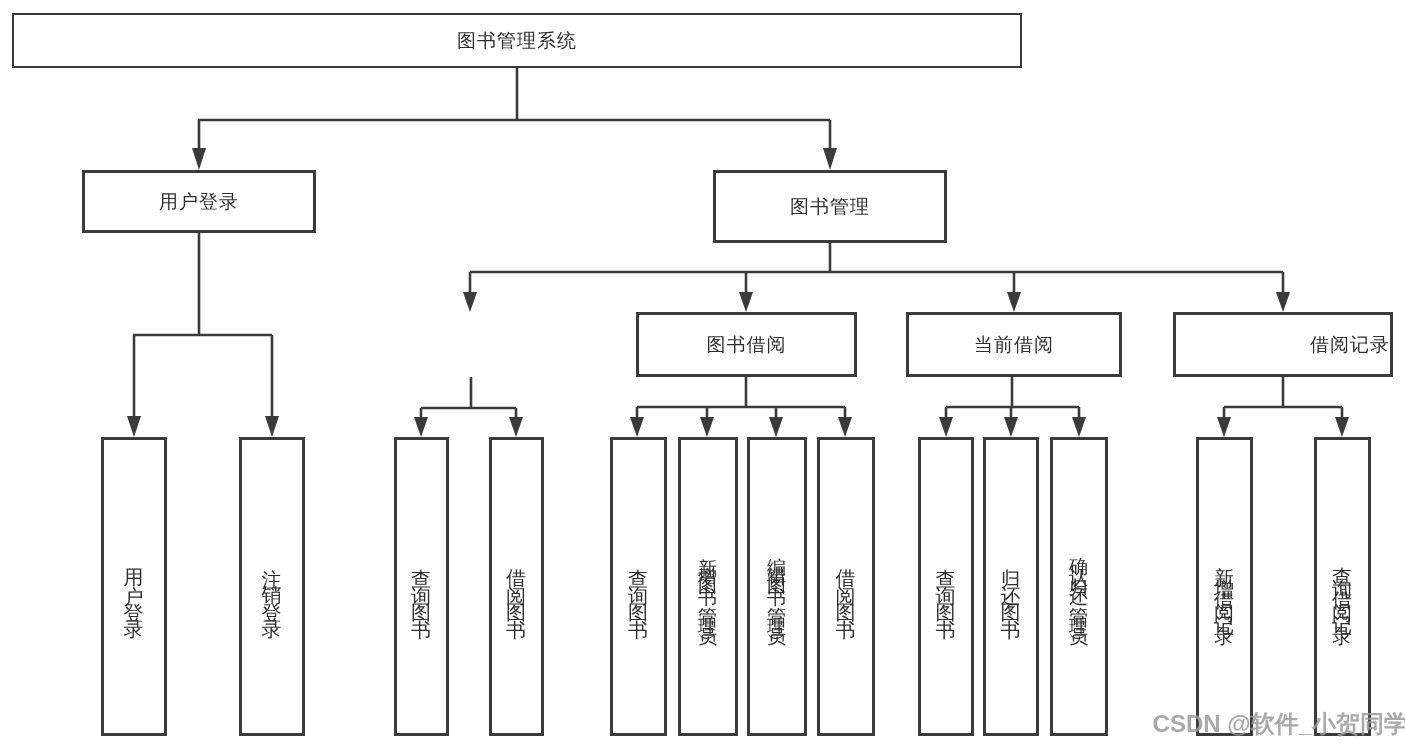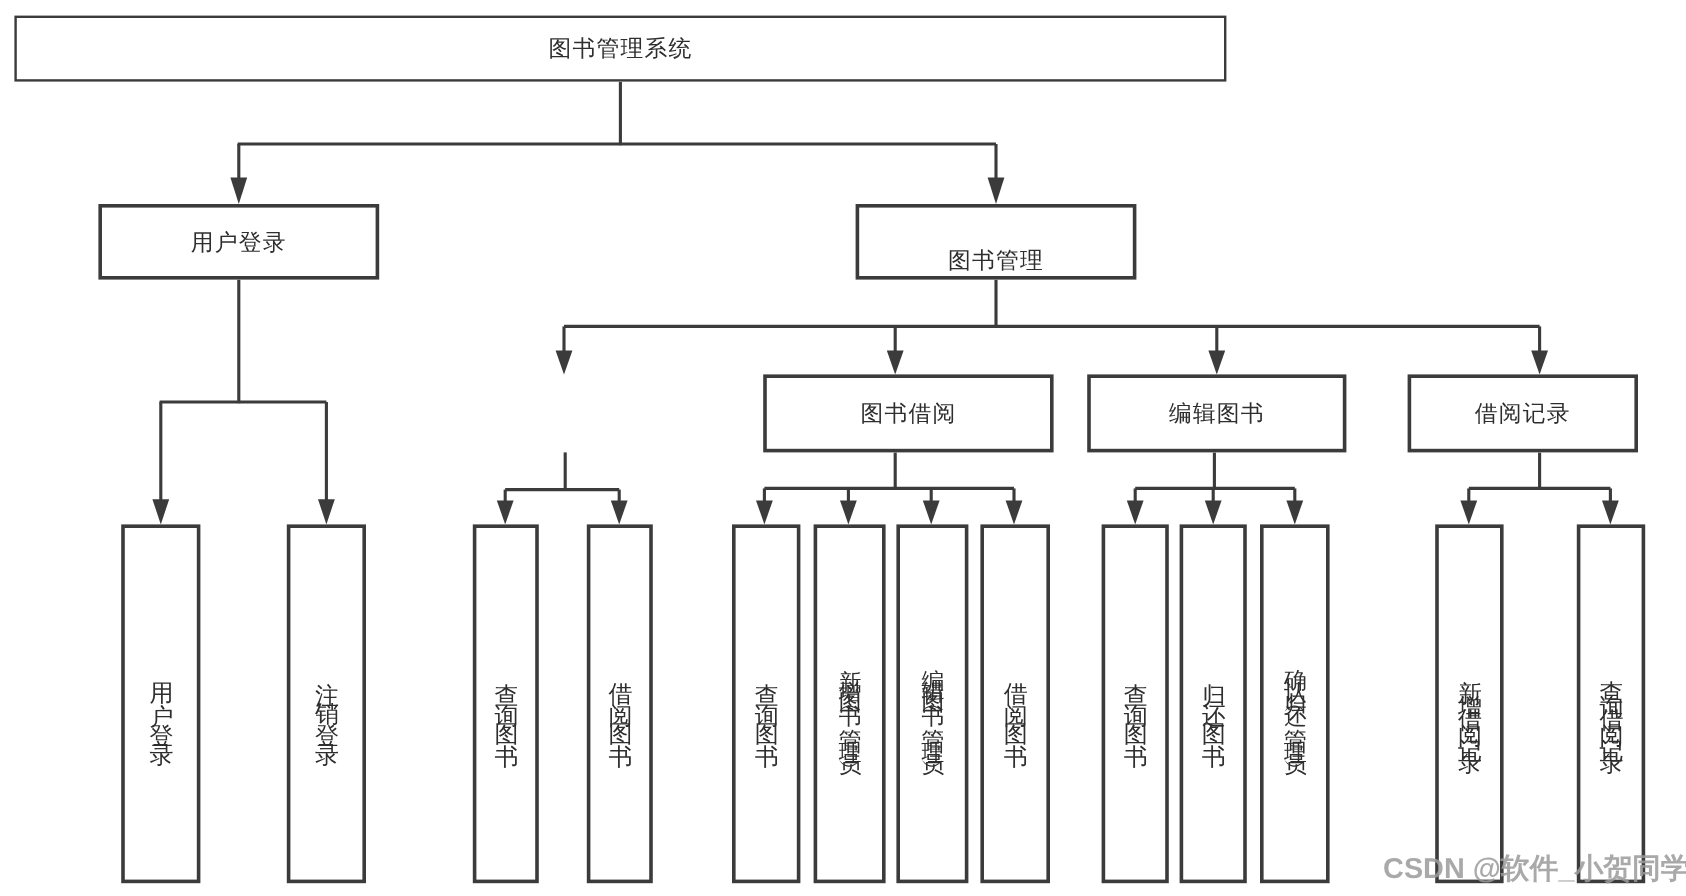--- a/index.html
+++ b/index.html
@@ -133,31 +133,31 @@
     </g>
   </svg>
 
   <div class="node h root" style="left:12px;top:13px;width:1010px;height:55px;">
     <span>图书管理系统</span>
   </div>
 
   <div class="node h" style="left:82px;top:170px;width:234px;height:63px;">
     <span>用户登录</span>
   </div>
-  <div class="node h" style="left:713px;top:170px;width:234px;height:63px;align-items:flex-end;">
+  <div class="node h" style="left:713px;top:170px;width:234px;height:73px;">
     <span>图书管理</span>
   </div>
 
-  <div class="node h" style="left:636px;top:312px;width:242px;height:65px;">
+  <div class="node h" style="left:636px;top:312px;width:221px;height:65px;">
     <span>图书借阅</span>
   </div>
   <div class="node h" style="left:906px;top:312px;width:216px;height:65px;">
-    <span>编辑图书</span>
-  </div>
-  <div class="node h" style="left:1173px;top:312px;width:192px;height:65px;">
+    <span>当前借阅</span>
+  </div>
+  <div class="node h" style="left:1173px;top:312px;width:220px;height:65px;justify-content:flex-end;">
     <span>借阅记录</span>
   </div>
 
   <div class="node v" style="left:101px;top:437px;width:66px;height:299px;">
     <span class="vt sp4">用户登录</span>
   </div>
   <div class="node v" style="left:239px;top:437px;width:66px;height:299px;">
     <span class="vt sp4">注销登录</span>
   </div>
 

